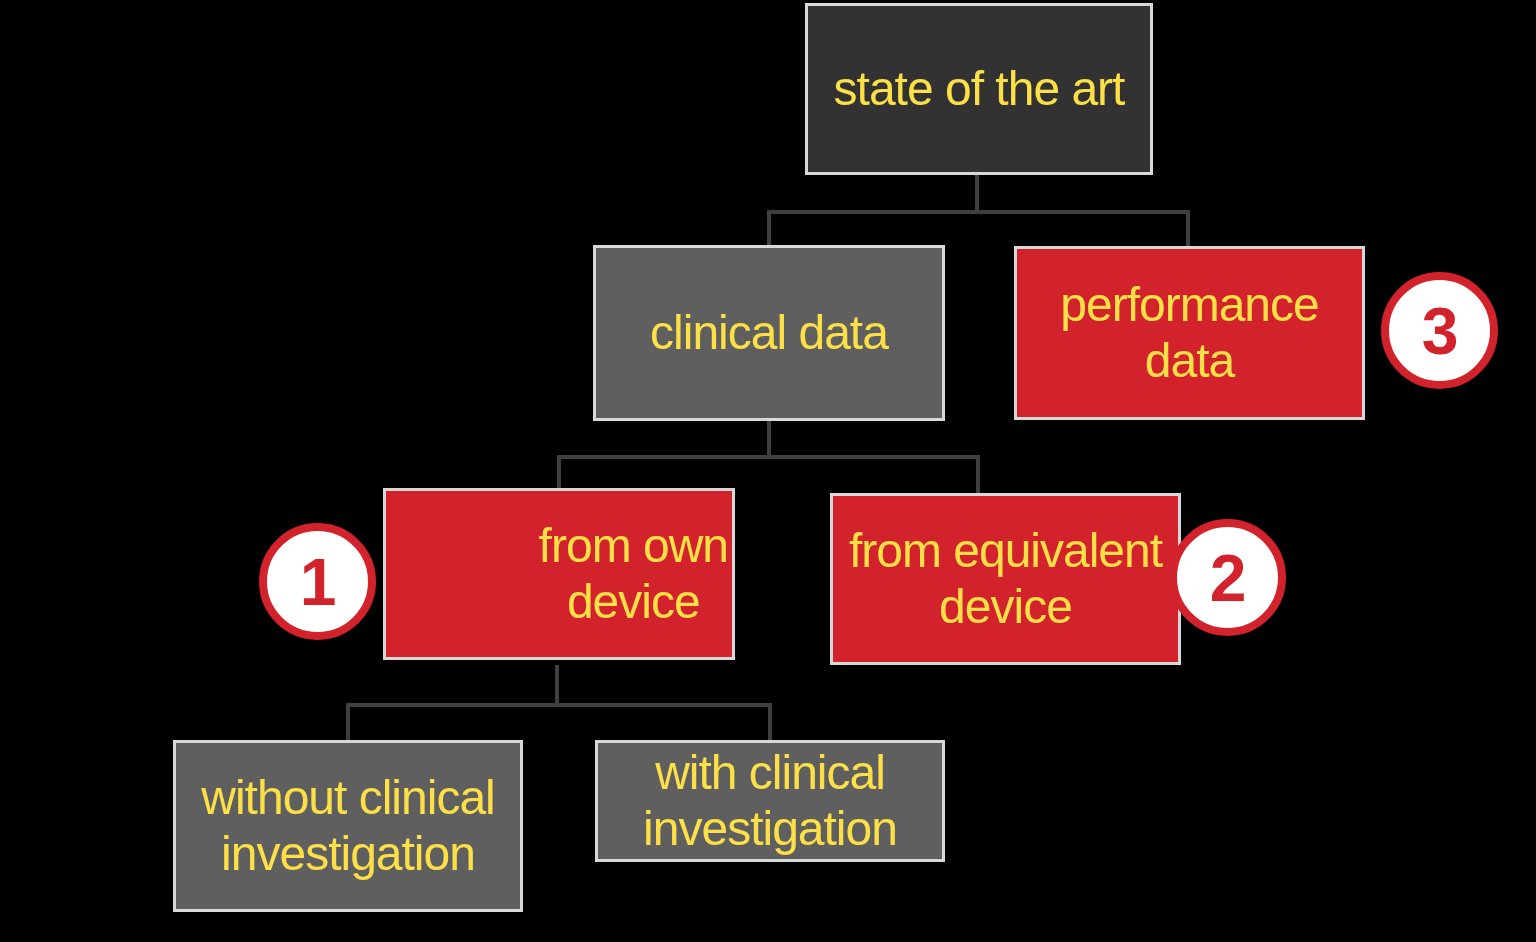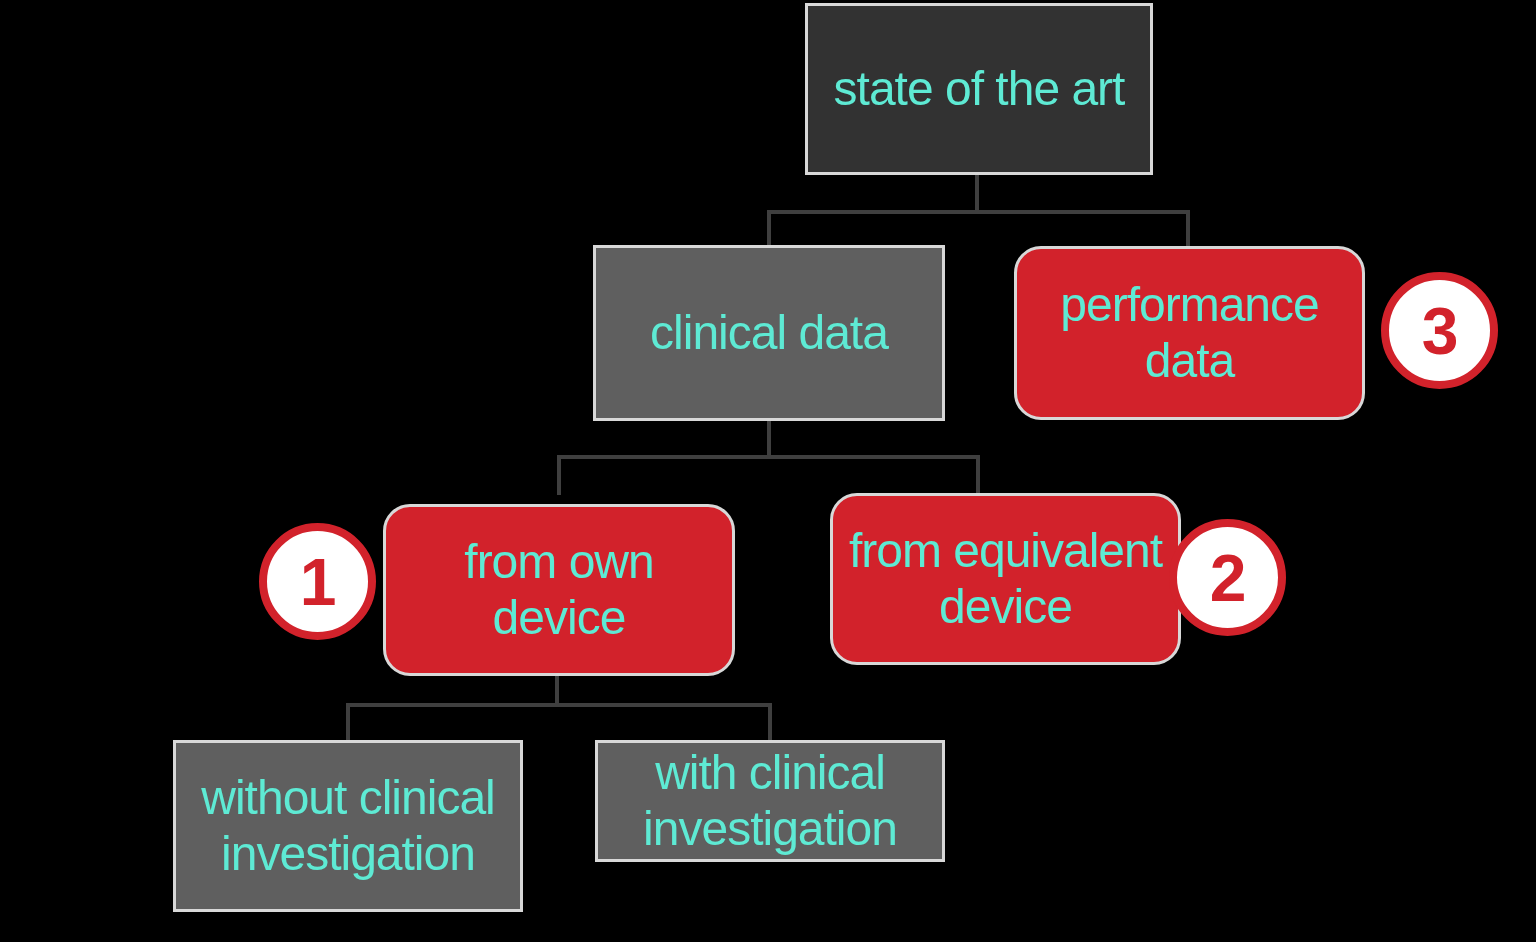--- a/index.html
+++ b/index.html
@@ -12,34 +12,34 @@
     width: 1536px;
     height: 942px;
     background: #000000;
     overflow: hidden;
     font-family: "Liberation Sans", sans-serif;
   }
   .node {
     position: absolute;
     box-sizing: border-box;
     border: 3px solid #d8d8d8;
-    color: #5eead4;
+    color: #fde047;
     display: flex;
     align-items: center;
     justify-content: center;
     text-align: center;
     font-size: 48px;
     line-height: 1.17;
     letter-spacing: -1px;
     white-space: pre-line;
     padding: 0 4px;
   }
   .node--dark { background: #323232; }
   .node--gray { background: #5f5f5f; }
-  .node--red  { background: #d2222b; border-radius: 27px; }
+  .node--red  { background: #d2222b; }
   .edge {
     position: absolute;
     background: #3f3f3f;
   }
   .badge {
     position: absolute;
     box-sizing: border-box;
     width: 117px;
     height: 117px;
     border-radius: 50%;
@@ -80,21 +80,21 @@
 
   <div class="node node--gray" style="left:593px; top:245px; width:352px; height:176px;">
     <span>clinical data</span>
   </div>
 
   <div class="node node--red" style="left:1014px; top:246px; width:351px; height:174px;">
     <span>performance
 data</span>
   </div>
 
-  <div class="node node--red" style="left:383px; top:504px; width:352px; height:172px;">
+  <div class="node node--red" style="left:383px; top:488px; width:352px; height:172px;justify-content:flex-end;">
     <span>from own
 device</span>
   </div>
 
   <div class="node node--red" style="left:802px; top:493px; width:351px; height:172px;margin-left:28px;">
     <span>from equivalent
 device</span>
   </div>
 
   <div class="node node--gray" style="left:173px; top:740px; width:350px; height:172px;">

